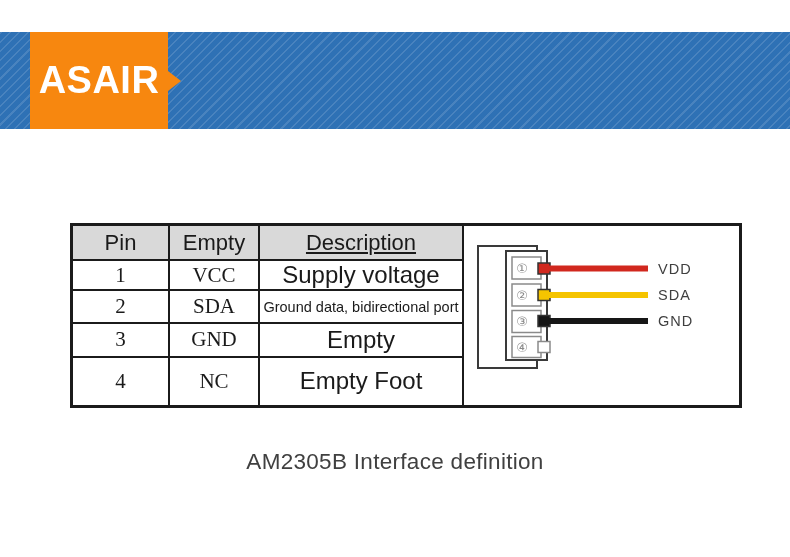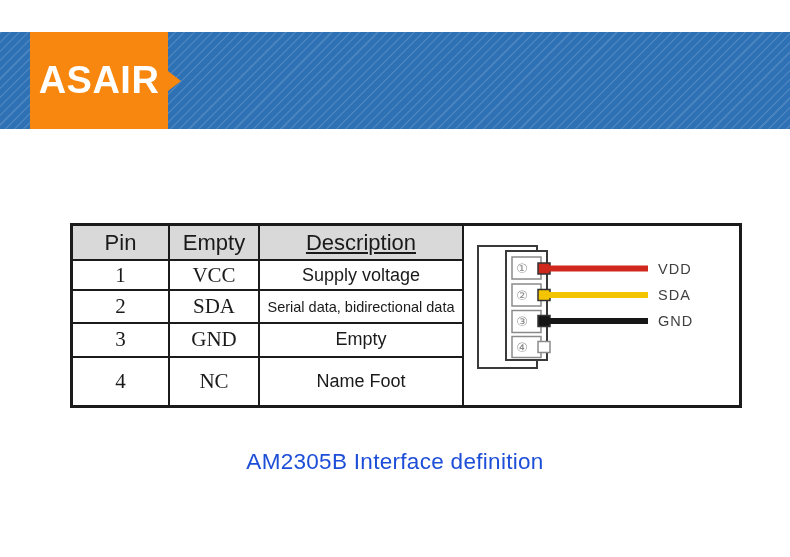--- a/index.html
+++ b/index.html
@@ -59,39 +59,39 @@
   .col-name { width:88px; }
   .col-desc { width:202px;text-decoration:underline; }
   .row-header { height:19%;margin-top:28px; }
   .row-1 { height:17%; }
   .row-2 { height:18%; }
   .row-3 { height:19%; }
   .row-4 { height:27%; }
   .cell-serif {
     font-family:"Liberation Serif","DejaVu Serif",serif; font-size:21px;
   }
-  .cell-desc { font-size:18px; }
+  .cell-desc { font-size:24px; }
   .cell-desc-small { font-size:14.5px; }
 
   .diagram {
     position:absolute; left:385px; top:0; width:287px; height:179px;
   }
   .diagram svg { display:block; }
   .wire-label {
     font-family:"Liberation Sans",sans-serif; font-size:14.5px;
     fill:#3f3f3f; letter-spacing:1px;
   }
   .pin-num {
     font-family:"DejaVu Sans",sans-serif; font-size:13px; fill:#8a8a8a;
   }
 
   
   .caption {
     position:absolute; left:0; top:449px; width:790px; text-align:center;
-    font-size:22.5px; color:#1d4ed8; letter-spacing:0.3px;
+    font-size:22.5px; color:#404040; letter-spacing:0.3px;
   }
 </style>
 </head>
 <body>
 
 <div class="banner">
   <div class="logo-box">
     <span class="logo-text">ASAIR</span>
   </div>
   <div class="logo-arrow"></div>
@@ -107,31 +107,31 @@
       <th class="col-desc">Description</th>
     </tr>
     <tr class="row-1">
       <td class="cell-serif">1</td>
       <td class="cell-serif">VCC</td>
       <td class="cell-desc">Supply voltage</td>
     </tr>
     <tr class="row-2">
       <td class="cell-serif">2</td>
       <td class="cell-serif">SDA</td>
-      <td class="cell-desc cell-desc-small">Serial data, bidirectional data</td>
+      <td class="cell-desc cell-desc-small">Ground data, bidirectional port</td>
     </tr>
     <tr class="row-3">
       <td class="cell-serif">3</td>
       <td class="cell-serif">GND</td>
       <td class="cell-desc">Empty</td>
     </tr>
     <tr class="row-4">
       <td class="cell-serif">4</td>
       <td class="cell-serif">NC</td>
-      <td class="cell-desc">Name Foot</td>
+      <td class="cell-desc">Empty Foot</td>
     </tr>
   </tbody>
     </table>
 
   <div class="diagram">
     <svg width="287" height="179" viewBox="458 226 287 179">
 
       <rect x="478" y="246" width="59" height="122" fill="#ffffff" stroke="#3a3a3a" stroke-width="2"></rect>
 
       <rect x="506" y="251" width="41" height="109" fill="#ffffff" stroke="#3a3a3a" stroke-width="2"></rect>

